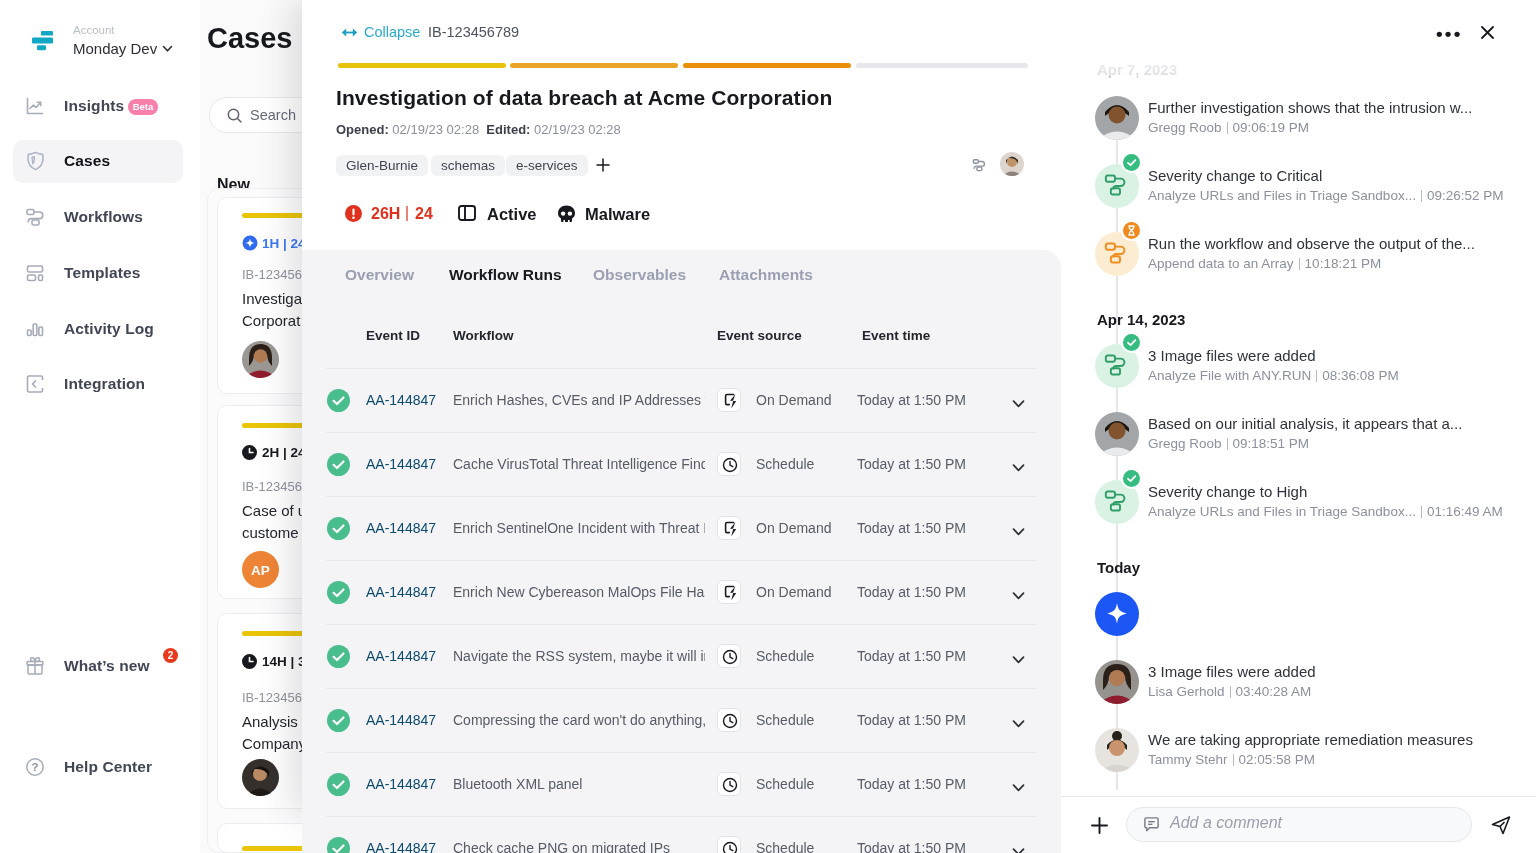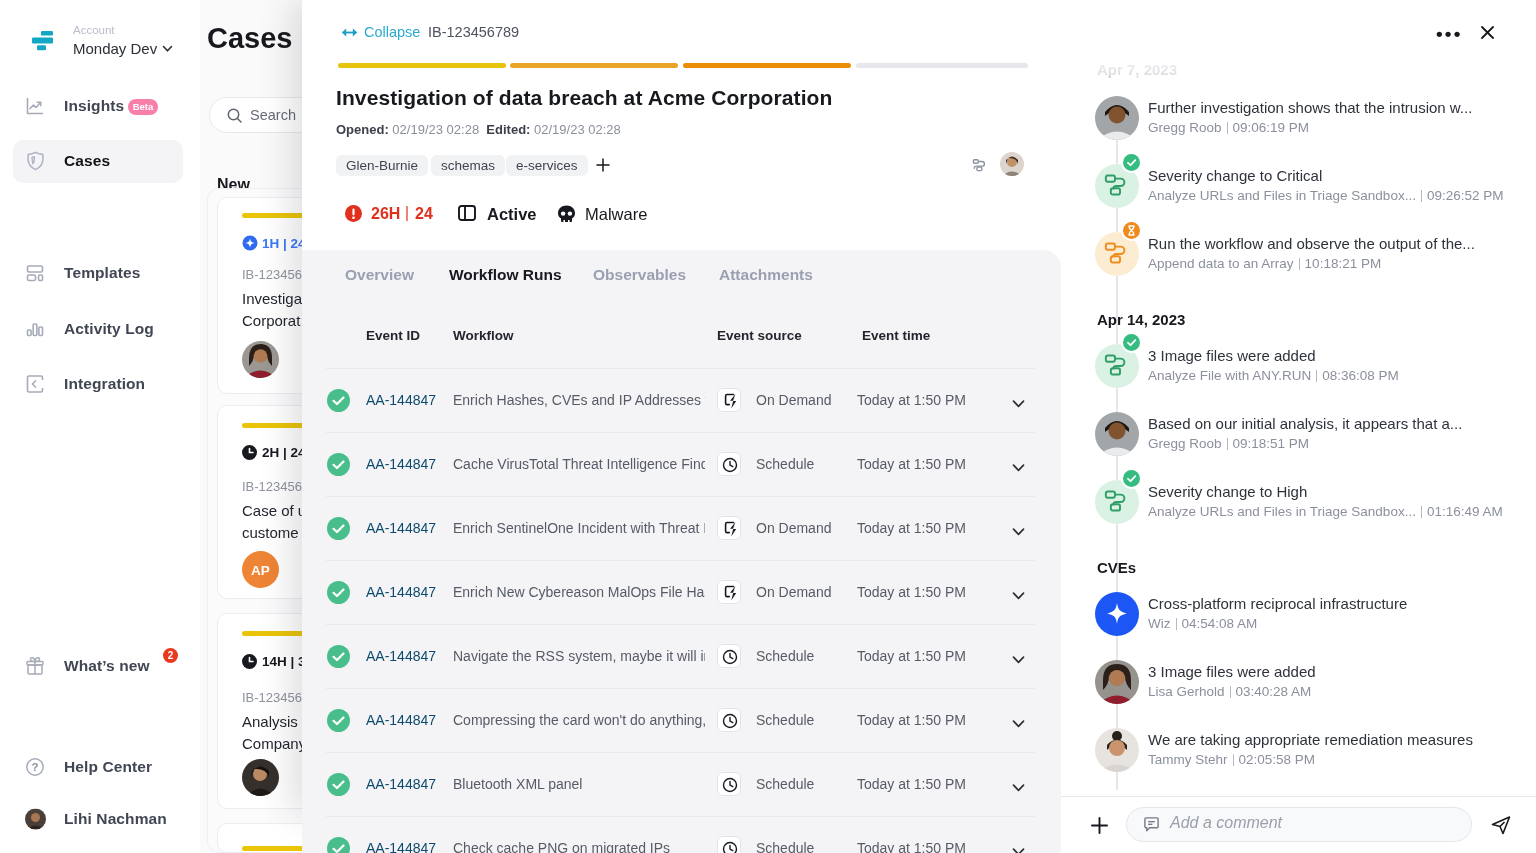--- a/index.html
+++ b/index.html
@@ -156,20 +156,28 @@
     <span class="mi-txt">Insights</span>
   </div>
   <div class="beta">Beta</div>
   <div class="menu-item" style="top:139px">
     <svg class="mi-ico" width="21" height="21" viewBox="0 0 21 21" fill="none" stroke="#b0b5c6" stroke-width="1.6" stroke-linejoin="round">
         <path d="M10.5 1.9 C12.8 3.1 15.2 3.8 17.6 3.9 C17.9 5.3 18 6.7 18 8 C18 13.3 15 17 10.5 19.1 C6 17 3 13.3 3 8 C3 6.7 3.1 5.3 3.4 3.9 C5.8 3.8 8.2 3.1 10.5 1.9 Z"></path>
         <path d="M9.3 6.2 L7 7 L7.8 13.2 C8.7 12.3 9.3 11 9.3 9.5 Z" stroke-width="1.4"></path>
       </svg>
     <span class="mi-txt" style="color:#101217">Cases</span>
   </div>
+  <div class="menu-item" style="top:195px">
+    <svg class="mi-ico" width="20" height="20" viewBox="0 0 20 20" fill="none" stroke="#a6abb8" stroke-width="1.6" stroke-linejoin="round">
+        <rect x="2" y="2.5" width="7" height="5" rx="1.5"></rect>
+        <rect x="7" y="13" width="7" height="5" rx="1.5"></rect>
+        <path d="M9 5 H14.5 A3.2 3.2 0 0 1 17.7 8.2 V8.4 A3.2 3.2 0 0 1 14.5 11.6 H6.3 A3 3 0 0 0 3.3 14.6 V15.5"></path>
+      </svg>
+    <span class="mi-txt">Workflows</span>
+  </div>
   <div class="menu-item" style="top:251px">
     <svg class="mi-ico" width="20" height="20" viewBox="0 0 20 20" fill="none" stroke="#a6abb8" stroke-width="1.6" stroke-linejoin="round">
         <rect x="2.5" y="3" width="15" height="6" rx="1.5"></rect>
         <rect x="2.5" y="12" width="8" height="5.5" rx="1.5"></rect>
         <rect x="13.5" y="12" width="4" height="5.5" rx="1.2"></rect>
       </svg>
     <span class="mi-txt">Templates</span>
   </div>
   <div class="menu-item" style="top:307px">
     <svg class="mi-ico" width="20" height="20" viewBox="0 0 20 20" fill="none" stroke="#a6abb8" stroke-width="1.6" stroke-linejoin="round">
@@ -196,35 +204,20 @@
       </svg>
     <span class="mi-txt">What’s new</span>
   </div>
   <div class="badge2">2</div>
   <div class="menu-item" style="top:745px">
     <svg class="mi-ico" width="20" height="20" viewBox="0 0 20 20" fill="none">
         <circle cx="10" cy="10" r="8.2" stroke="#a6abb8" stroke-width="1.5"></circle>
         <text x="10" y="14.2" font-size="11.5" font-weight="bold" fill="#8d92a0" text-anchor="middle" font-family="Liberation Sans">?</text>
       </svg>
     <span class="mi-txt">Help Center</span>
-  </div>
-  <div class="menu-item" style="top:797px">
-    <svg class="mi-ico" width="21" height="21" viewBox="0 0 21 21">
-        <defs>
-          <clipPath id="avc">
-            <circle cx="10.5" cy="10.5" r="10.5"></circle>
-          </clipPath>
-        </defs>
-        <g clip-path="url(#avc)">
-          <rect width="21" height="21" fill="#4a3f38"></rect>
-          <circle cx="10.5" cy="9" r="4.5" fill="#a8764f"></circle>
-          <path d="M2 21 Q10.5 13 19 21 Z" fill="#2c2420"></path>
-        </g>
-      </svg>
-    <span class="mi-txt">Lihi Nachman</span>
   </div>
 </div>
 
 <div id="modal">
 
   <div class="collapse-row">
     <svg class="abs" style="left:5px;top:2px" width="17" height="13" viewBox="0 0 17 13">
         <line x1="3" y1="6.5" x2="14" y2="6.5" stroke="#1d9ec4" stroke-width="1.8"></line>
         <path d="M5.2 2.4 L0.8 6.5 L5.2 10.6 Z" fill="#1d9ec4"></path>
         <path d="M11.8 2.4 L16.2 6.5 L11.8 10.6 Z" fill="#1d9ec4"></path>
@@ -269,21 +262,21 @@
     <svg class="abs" style="left:113px;top:0" width="18" height="16" viewBox="0 0 18 16" fill="none" stroke="#17191e" stroke-width="1.9">
         <rect x="1" y="1" width="16" height="14" rx="2.5"></rect>
         <line x1="7" y1="1" x2="7" y2="15"></line>
       </svg>
     <span class="abs" style="left:142px;top:0;font-size:16.5px;font-weight:bold;color:#17191e">Active</span>
     <svg class="abs" style="left:212px;top:0" width="19" height="17" viewBox="0 0 19 17">
         <path d="M9.5 0.5 C4.5 0.5 1 3.8 1 8.2 C1 10.6 2.2 12.4 4 13.5 L4 16 C4 16.5 4.5 17 5 17 L6.4 17 L6.4 15 L8 15 L8 17 L11 17 L11 15 L12.6 15 L12.6 17 L14 17 C14.5 17 15 16.5 15 16 L15 13.5 C16.8 12.4 18 10.6 18 8.2 C18 3.8 14.5 0.5 9.5 0.5 Z" fill="#17191e"></path>
         <circle cx="6.1" cy="8.6" r="2.2" fill="#fff"></circle>
         <circle cx="12.9" cy="8.6" r="2.2" fill="#fff"></circle>
       </svg>
-    <span class="abs" style="left:240px;top:0;font-size:16.5px;font-weight:normal;color:#17191e">Malware</span>
+    <span class="abs" style="left:240px;top:0;font-size:16.5px;font-weight:bold;color:#17191e">Malware</span>
   </div>
 
   <div class="graypanel">
     <div class="tab" style="left:43px;color:#9aa0b2">Overview</div>
     <div class="tab" style="left:147px;color:#17191e">Workflow Runs</div>
     <div class="tab" style="left:291px;color:#9aa0b2">Observables</div>
     <div class="tab" style="left:417px;color:#9aa0b2">Attachments</div>
     <div class="th" style="left:64px">Event ID</div>
     <div class="th" style="left:151px">Workflow</div>
     <div class="th" style="left:415px">Event source</div>
@@ -551,24 +544,20 @@
         <div class="tl-t1">Severity change to High</div>
         <div class="tl-t2">Analyze URLs and Files in Triage Sandbox...<span class="sep"></span>01:16:49 AM</div>
       </div>
   </div>
   <div class="tl-item" style="top:592px">
     <div class="tl-circ" style="background:#1c57f5">
         <svg class="abs" style="left:7px;top:7px" width="30" height="30" viewBox="0 0 24 24">
           <path d="M12 3.2 C12.9 8.8 13.9 9.9 19.8 11.5 C13.9 13.1 12.9 14.2 12 19.8 C11.1 14.2 10.1 13.1 4.2 11.5 C10.1 9.9 11.1 8.8 12 3.2 Z" fill="#fff"></path>
         </svg>
       </div>
-    <div class="tl-txt">
-        <div class="tl-t1">Cross-platform reciprocal infrastructure</div>
-        <div class="tl-t2">Wiz<span class="sep"></span>04:54:08 AM</div>
-      </div>
   </div>
   <div class="tl-item" style="top:660px">
     <div class="tl-circ" style="overflow:hidden"><svg width="44" height="44" viewBox="0 0 44 44">
           <rect width="44" height="44" fill="#96928e"></rect>
           <path d="M8 20 Q8 4 22 4 Q36 4 36 20 L36 30 Q30 24 30 16 Q22 20 14 16 Q14 24 8 30 Z" fill="#2a2019"></path>
           <circle cx="22" cy="18" r="8" fill="#b07a52"></circle>
           <path d="M3 44 Q22 27 41 44 Z" fill="#8f1d2e"></path>
         </svg></div>
     <div class="tl-txt">
         <div class="tl-t1">3 Image files were added</div>
@@ -582,21 +571,21 @@
           <path d="M12 17 Q22 6 32 17 L32 22 Q22 12 12 22 Z" fill="#27211c"></path>
           <circle cx="22" cy="20" r="8" fill="#c9936b"></circle>
           <path d="M3 44 Q22 29 41 44 Z" fill="#d8d4cf"></path>
         </svg></div>
     <div class="tl-txt">
         <div class="tl-t1">We are taking appropriate remediation measures</div>
         <div class="tl-t2">Tammy Stehr<span class="sep"></span>02:05:58 PM</div>
       </div>
   </div>
   <div class="tl-head" style="top:311px">Apr 14, 2023</div>
-  <div class="tl-head" style="top:559px">CVEs</div>
+  <div class="tl-head" style="top:559px">Today</div>
 
   <div class="footer-line"></div>
   <svg class="abs" style="left:789px;top:817px" width="17" height="17" viewBox="0 0 17 17" stroke="#17191e" stroke-width="1.9" stroke-linecap="round">
       <line x1="8.5" y1="1" x2="8.5" y2="16"></line>
       <line x1="1" y1="8.5" x2="16" y2="8.5"></line>
     </svg>
   <div class="cmt-input">
     <svg class="abs" style="left:16px;top:8px" width="17" height="17" viewBox="0 0 18 18" fill="none" stroke="#767b86" stroke-width="1.5" stroke-linejoin="round">
         <path d="M2 3.5 A1.5 1.5 0 0 1 3.5 2 H14.5 A1.5 1.5 0 0 1 16 3.5 V11 A1.5 1.5 0 0 1 14.5 12.5 H7 L4 15.5 V12.5 H3.5 A1.5 1.5 0 0 1 2 11 Z"></path>
         <line x1="5.5" y1="6" x2="12.5" y2="6"></line>

